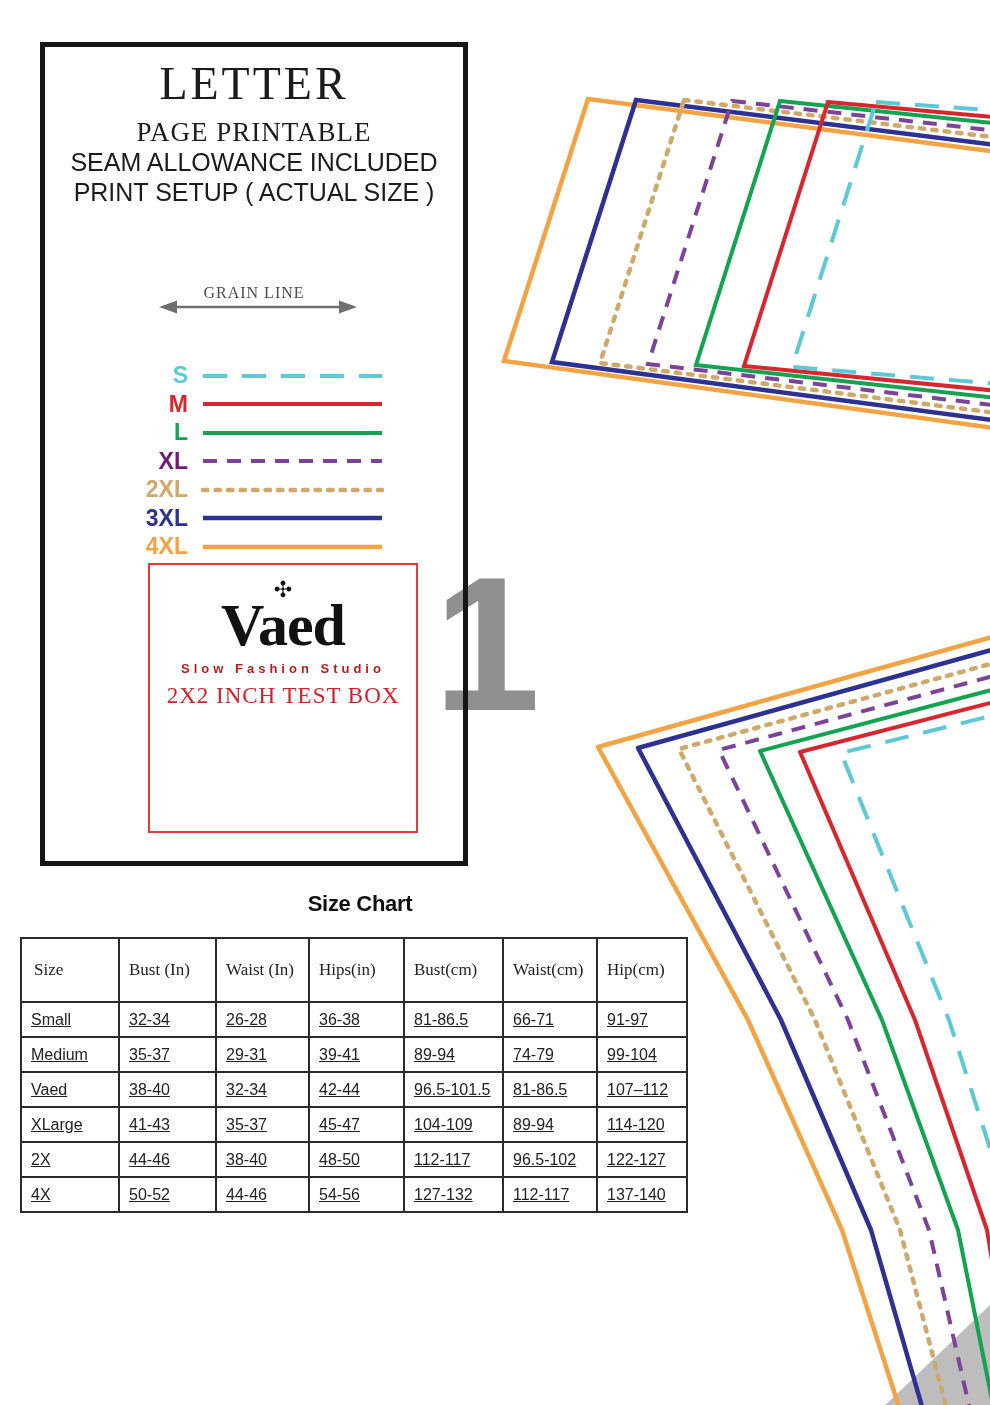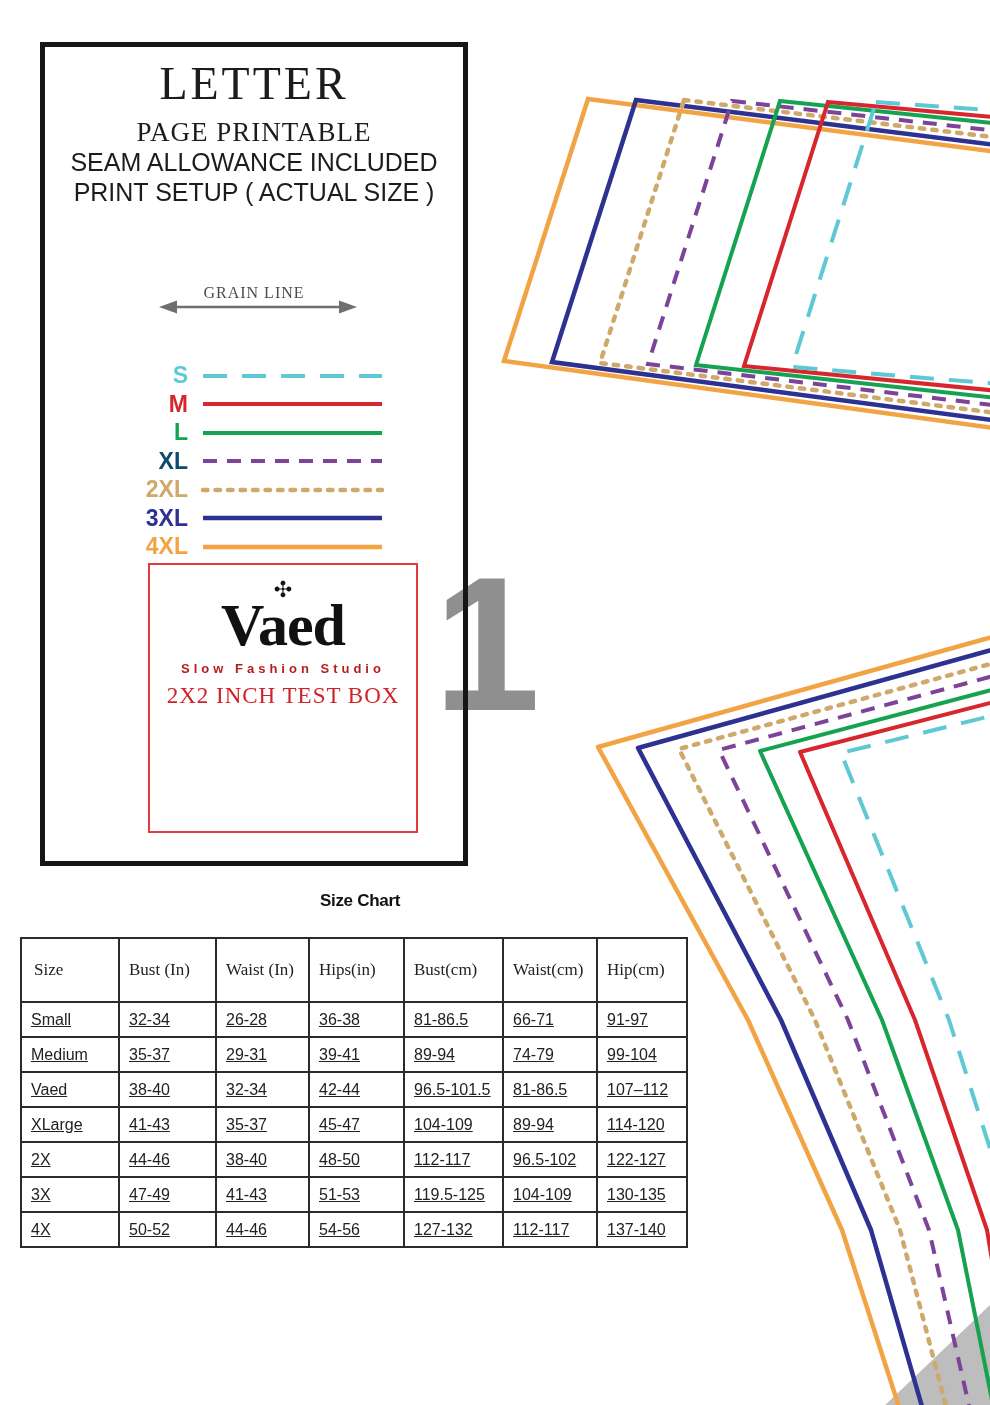--- a/index.html
+++ b/index.html
@@ -32,37 +32,37 @@
   .t-sub3{top:131px;font-size:25px;}
   .t-symkey{top:200px;font-family:"Liberation Serif",serif;font-size:28px;letter-spacing:1px;}
   .t-grain{top:237px;font-family:"Liberation Serif",serif;font-size:16px;letter-spacing:1px;color:#4c4c4c;}
   .grain-arrow{position:absolute;left:113px;top:251px;}
   .t-patsize{top:268px;font-family:"Liberation Serif",serif;font-size:27px;}
 
   
   .legend{position:absolute;left:68px;top:316px;display:flex;flex-direction:column;gap:3.5px;}
   .legend-row{display:flex;align-items:center;height:25px;gap:12px;}
   .legend-label{width:75px;text-align:right;font-size:23px;font-weight:600;}
-  .c-s{color:#5ec8d5}.c-m{color:#d7262d}.c-l{color:#16a351}.c-xl{color:#0c4a6e}
+  .c-s{color:#5ec8d5}.c-m{color:#d7262d}.c-l{color:#16a351}.c-xl{color:#701a75}
   .c-2xl{color:#cfa96b}.c-3xl{color:#2d3191}.c-4xl{color:#f2a444}
 
   
   .test-box{position:absolute;left:103px;top:516px;width:266px;height:266px;
     border:2px solid #e23b3f;text-align:center;}
   .brand-ornament{position:absolute;top:12px;left:0;width:100%;font-size:22px;color:#111;}
   .brand{position:absolute;top:26px;left:0;width:100%;
     font-family:"Liberation Serif",serif;font-weight:700;font-size:60px;letter-spacing:-1px;color:#111;text-align:center;}
   .brand-sub{position:absolute;top:96px;left:0;width:100%;
     font-size:13px;font-weight:700;letter-spacing:4px;color:#b91c1c;}
   .test-label{position:absolute;top:118px;left:0;width:100%;
     font-family:"Liberation Serif",serif;font-size:23px;color:#cf2127;letter-spacing:1px;}
 
   
   .chart-title{position:absolute;left:20px;top:891px;width:680px;z-index:2;
-    text-align:center;font-weight:700;font-size:17px;letter-spacing:-0.3px;color:#111;}
+    text-align:center;font-weight:700;font-size:22px;letter-spacing:-0.3px;color:#111;}
   table.size-chart{position:absolute;left:20px;top:937px;z-index:2;
     border-collapse:collapse;table-layout:fixed;width:666px;background:transparent;}
   .size-chart th,.size-chart td{border:2px solid #2b2b2b;padding:0 0 0 9px;text-align:left;
     overflow:hidden;white-space:nowrap;}
   .size-chart th{height:38px;font-family:"Liberation Serif",serif;font-size:17px;font-weight:400;color:#222;}
   .size-chart th:first-child{padding:12px;}
   .size-chart td{height:33px;font-size:16px;color:#222;text-decoration:underline;}
 </style>
 </head>
 <body>
@@ -227,29 +227,20 @@
         <tr>
           <td>2X</td>
           <td>44-46</td>
           <td>38-40</td>
           <td>48-50</td>
           <td>112-117</td>
           <td>96.5-102</td>
           <td>122-127</td>
         </tr>
         <tr>
-          <td>3X</td>
-          <td>47-49</td>
-          <td>41-43</td>
-          <td>51-53</td>
-          <td>119.5-125</td>
-          <td>104-109</td>
-          <td>130-135</td>
-        </tr>
-        <tr>
           <td>4X</td>
           <td>50-52</td>
           <td>44-46</td>
           <td>54-56</td>
           <td>127-132</td>
           <td>112-117</td>
           <td>137-140</td>
         </tr>
       </tbody>
   </table>

